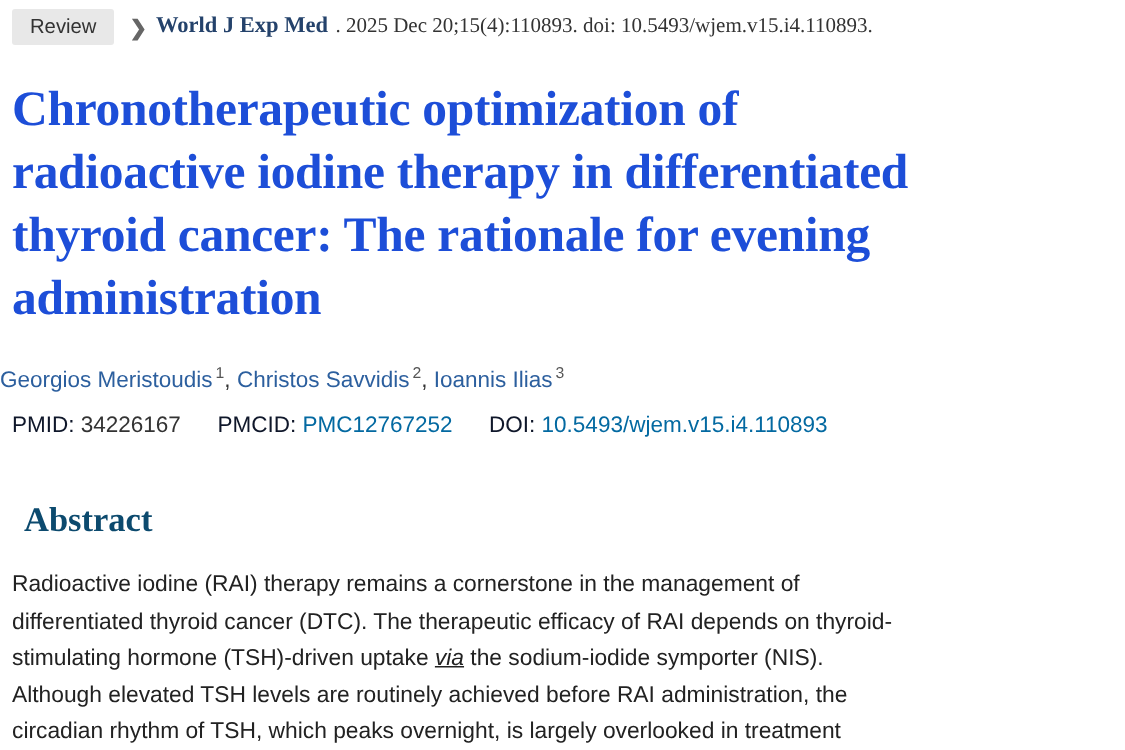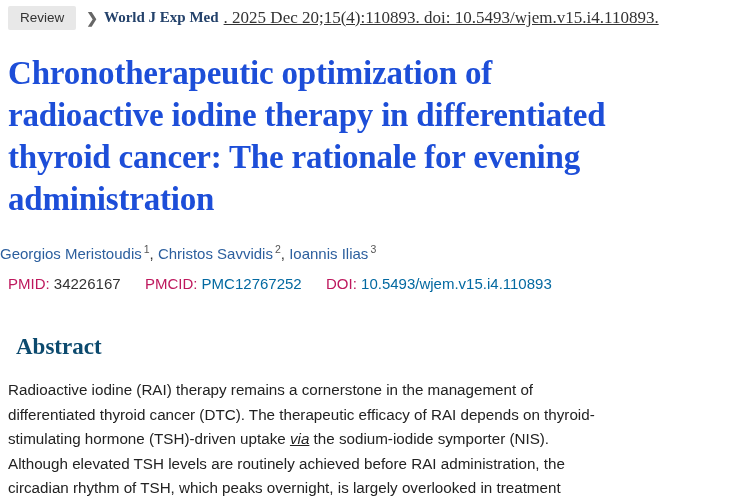--- a/index.html
+++ b/index.html
@@ -47,24 +47,23 @@
     font-weight: bold;
   }
   .journal {
     color: #24426b;
     font-weight: bold;
     font-size: 15px;
     font-family: "Liberation Serif", serif;
   }
   .cite-detail {
     color: #333;
-    font-size: 17px;
+    font-size: 14px;
     margin-left: 5px;
     font-family: "Liberation Serif", serif;
-    text-decoration: underline;
   }
 
   
   h1.title {
     font-family: "Liberation Serif", serif;
     font-size: 33px;
     line-height: 1.28;
     font-weight: bold;
     color: #1d4ed8;
     margin: 22px 0 0 0;
@@ -110,21 +109,21 @@
   }
   .plus { color: #333; margin-right: 4px; }
 
   
   .ids-row {
     margin: 9px 0 0 0;
     padding: 0 8px;
     font-size: 15px;
     color: #333;
   }
-  .ids-row .lbl { color: #be185d; }
+  .ids-row .lbl { color: #0f172a; }
   .ids-row .val { color: #333; }
   .ids-row .link { color: #0369a1; text-decoration: none; }
   .gap { display: inline-block; width: 16px; }
 
   
   h2.abstract-head {
     font-family: "Liberation Serif", serif;
     font-size: 23px;
     font-weight: bold;
     color: #0c4a6e;

